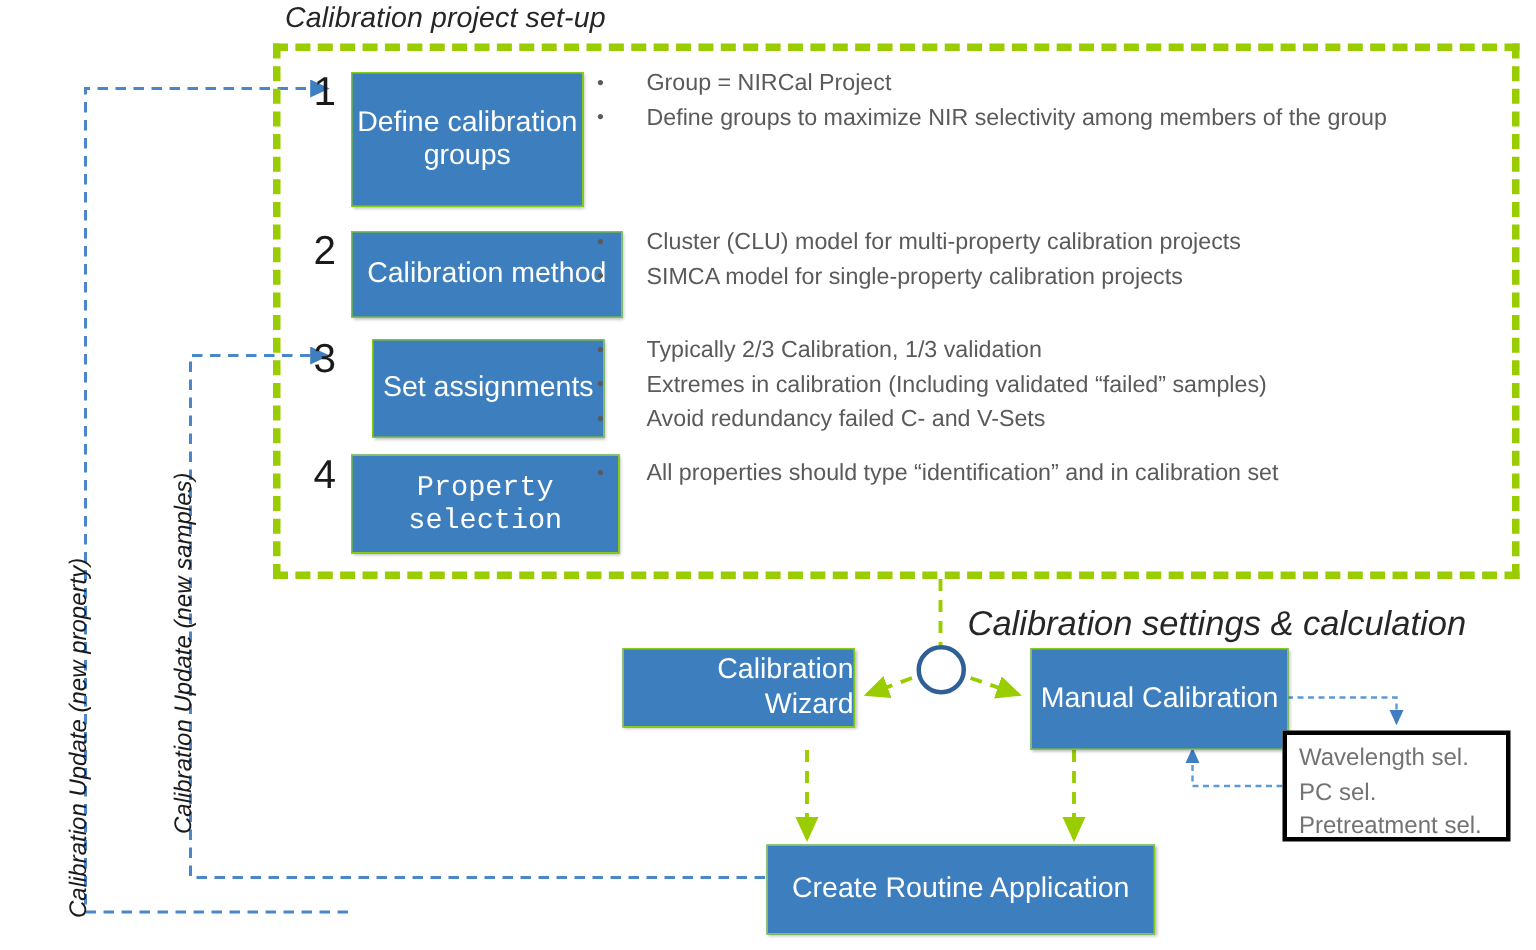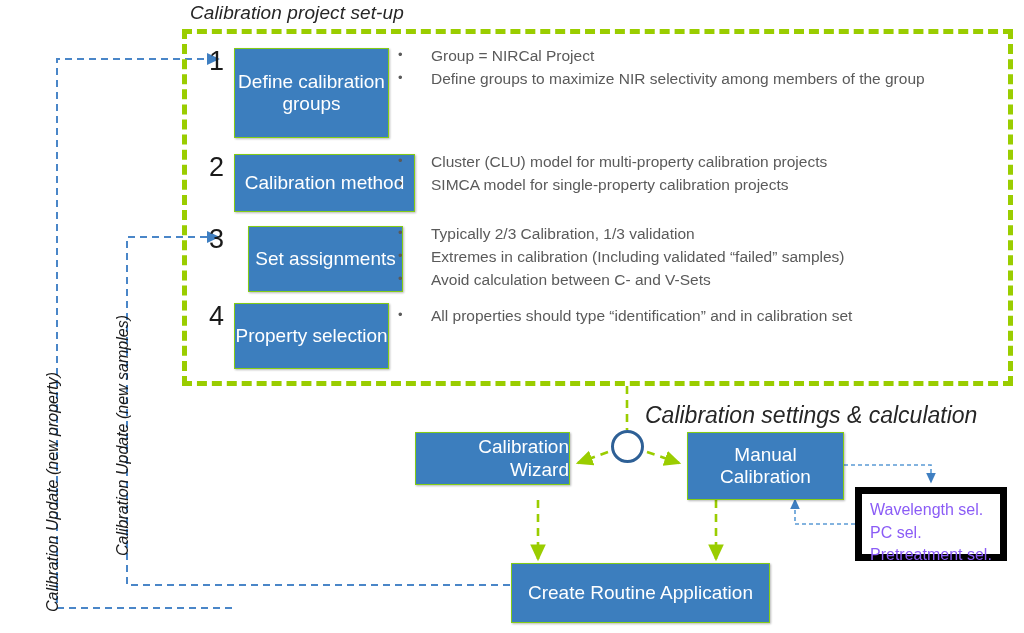--- a/index.html
+++ b/index.html
@@ -107,26 +107,26 @@
     transform-origin: 0 0;
     transform: rotate(-90deg);
   }
   
   .note-box {
     position: absolute;
     left: 855px;
     top: 487px;
     width: 152px;
     height: 74px;
-    border: 7px solid #000000;
+    border: 3px solid #000000;
     background: #ffffff;
     box-sizing: border-box;
     padding: 5px 0 0 8px;
     font-size: 16px;
-    color: #8b5cf6;
+    color: #737373;
     line-height: 1.42;
   }
   .note-box div { white-space: nowrap; }
   
   .hub {
     position: absolute;
     left: 611px;
     top: 430px;
     width: 33px;
     height: 33px;
@@ -230,42 +230,42 @@
     <div class="bullet-row">
       <span class="dot">•</span>
       <span>Typically 2/3 Calibration, 1/3 validation</span>
     </div>
     <div class="bullet-row">
       <span class="dot">•</span>
       <span>Extremes in calibration  (Including validated “failed” samples)</span>
     </div>
     <div class="bullet-row">
       <span class="dot">•</span>
-      <span>Avoid calculation between C- and V-Sets</span>
+      <span>Avoid redundancy failed C- and V-Sets</span>
     </div>
   </div>
 
   <div class="step-num" style="left:209px; top:303px;">4</div>
-  <div class="blue-box" style="left:234px; top:303px; width:155px; height:66px;">
+  <div class="blue-box" style="left:234px; top:303px; width:179px; height:66px;font-family:Liberation Mono, monospace;">
     <span>Property selection</span>
   </div>
   <div class="bullets" style="left:398px; top:305px;">
     <div class="bullet-row">
       <span class="dot">•</span>
       <span>All properties should type “identification” and in calibration set</span>
     </div>
   </div>
 
   <div class="hub"></div>
 
   <div class="blue-box" style="left:415px; top:432px; width:155px; height:53px;text-align:right;">
     <span>Calibration Wizard</span>
   </div>
 
-  <div class="blue-box" style="left:687px; top:432px; width:157px; height:68px;">
+  <div class="blue-box" style="left:687px; top:432px; width:172px; height:68px;">
     <span>Manual Calibration</span>
   </div>
 
   <div class="blue-box" style="left:511px; top:563px; width:259px; height:60px;">
     <span>Create Routine Application</span>
   </div>
 
   <div class="note-box">
     <div>Wavelength sel.</div>
     <div>PC sel.</div>

